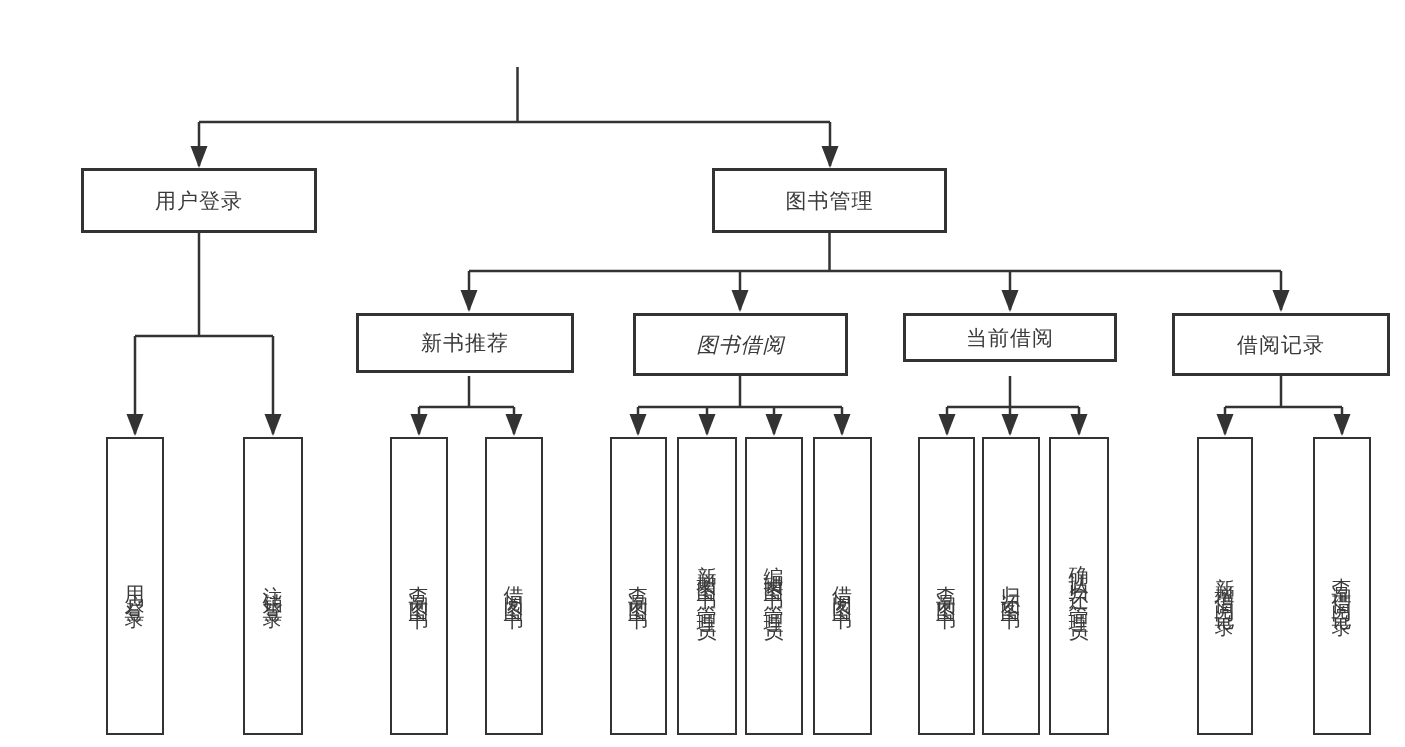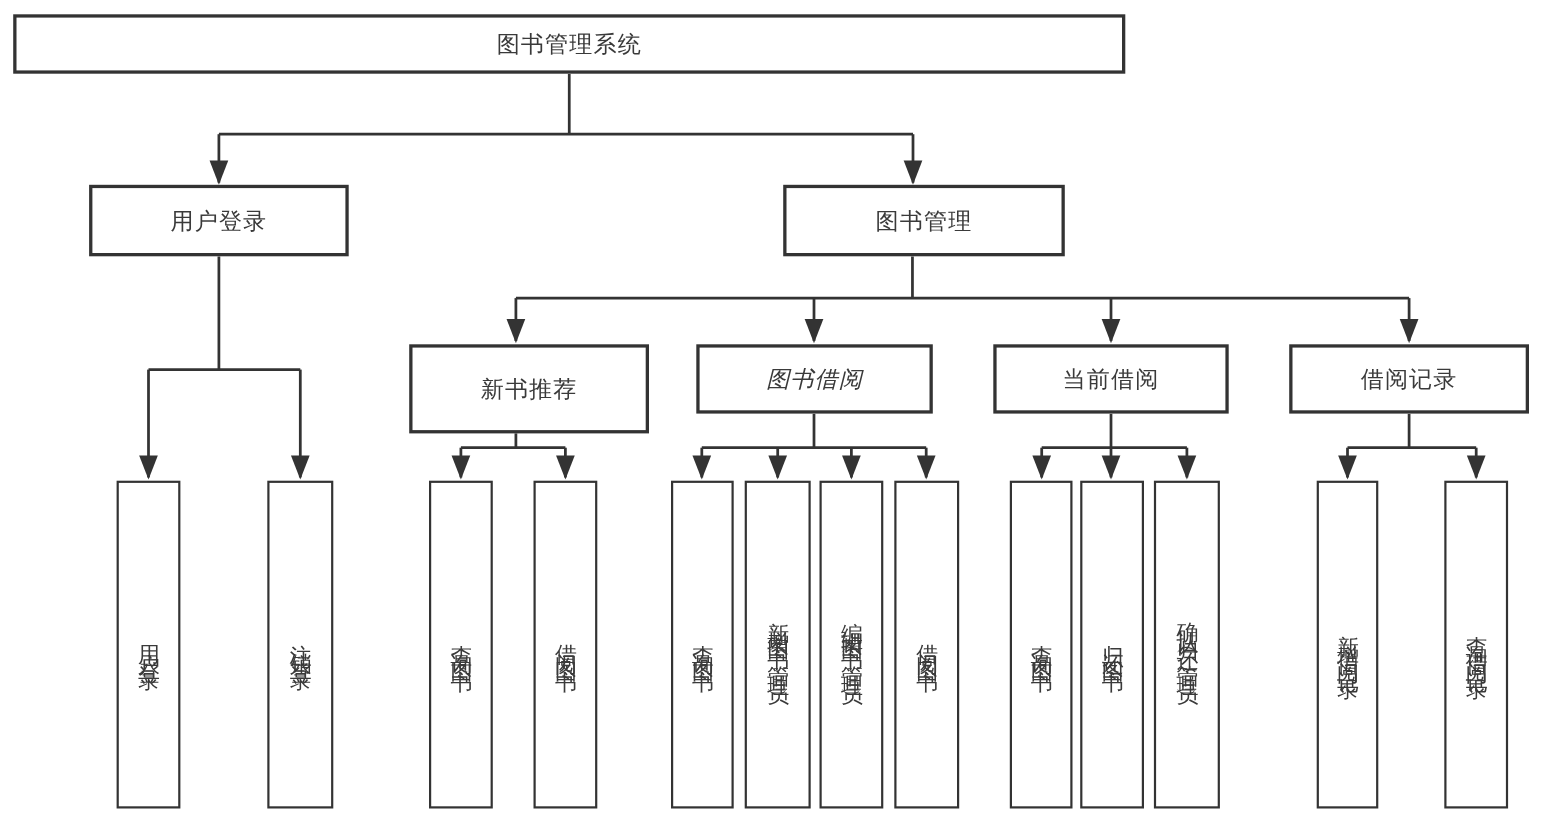--- a/index.html
+++ b/index.html
@@ -125,28 +125,27 @@
     <g>
       <line x1="1281" y1="376" x2="1281" y2="407"></line>
       <line x1="1225" y1="407" x2="1342" y2="407"></line>
       <line x1="1225" y1="407" x2="1225" y2="434"></line>
       <line x1="1342" y1="407" x2="1342" y2="434"></line>
       <polygon points="1216.5,414 1233.5,414 1225,436"></polygon>
       <polygon points="1333.5,414 1350.5,414 1342,436"></polygon>
     </g>
   </svg>
 
-  <div class="node" style="left:12px;top:13px;width:1011px;height:54px;">图书管理系统</div>
 
   <div class="node" style="left:81px;top:168px;width:236px;height:65px;">用户登录</div>
-  <div class="node" style="left:712px;top:168px;width:256px;height:65px;">图书管理</div>
+  <div class="node" style="left:712px;top:168px;width:235px;height:65px;">图书管理</div>
 
-  <div class="node" style="left:372px;top:313px;width:218px;height:81px;">新书推荐</div>
+  <div class="node" style="left:356px;top:313px;width:218px;height:60px;">新书推荐</div>
   <div class="node" style="left:633px;top:313px;width:215px;height:63px;font-style:italic;">图书借阅</div>
-  <div class="node" style="left:903px;top:313px;width:214px;height:63px;">当前借阅</div>
+  <div class="node" style="left:903px;top:313px;width:214px;height:49px;">当前借阅</div>
   <div class="node" style="left:1172px;top:313px;width:218px;height:63px;">借阅记录</div>
 
   <div class="leaf" style="left:106px;width:58px;">
     <span>用户登录</span>
   </div>
   <div class="leaf" style="left:243px;width:60px;">
     <span>注销登录</span>
   </div>
 
   <div class="leaf" style="left:390px;width:58px;">

